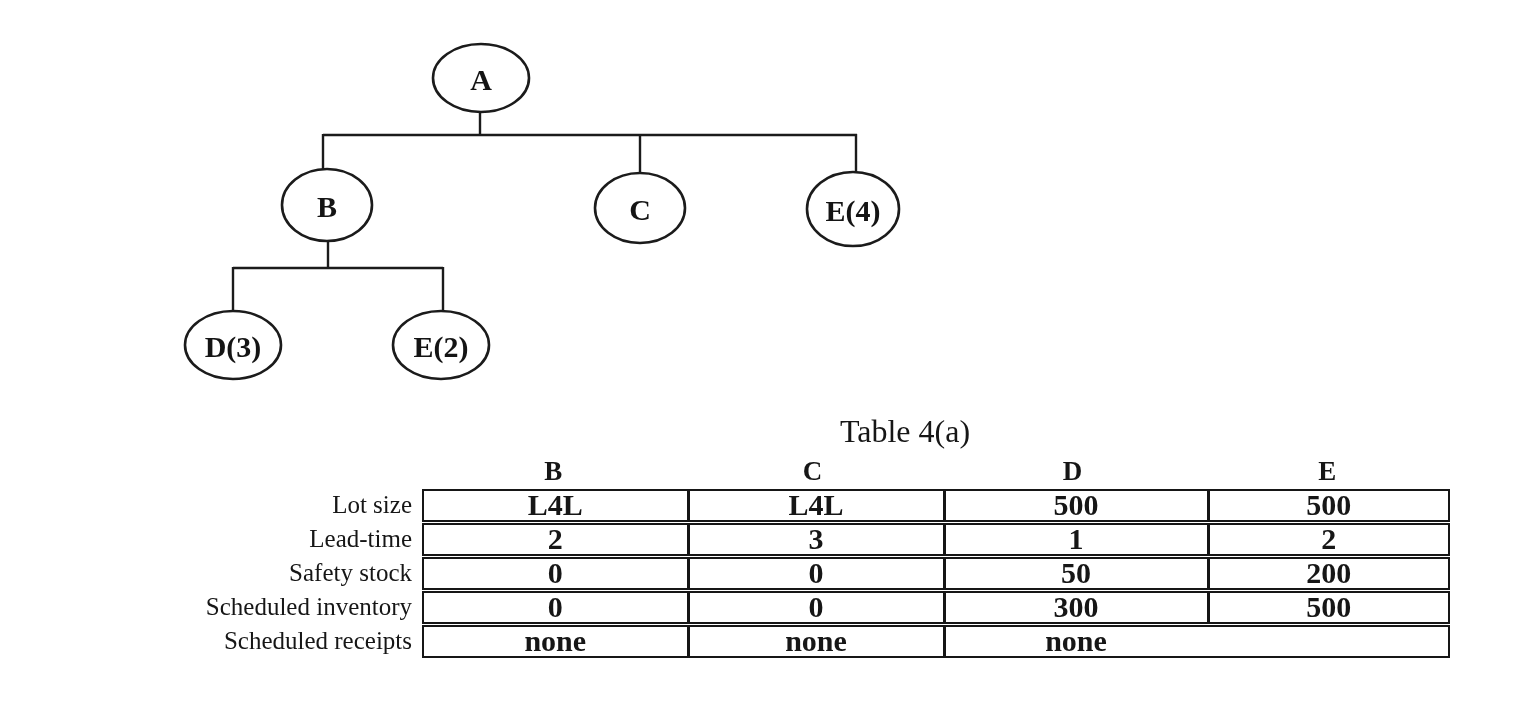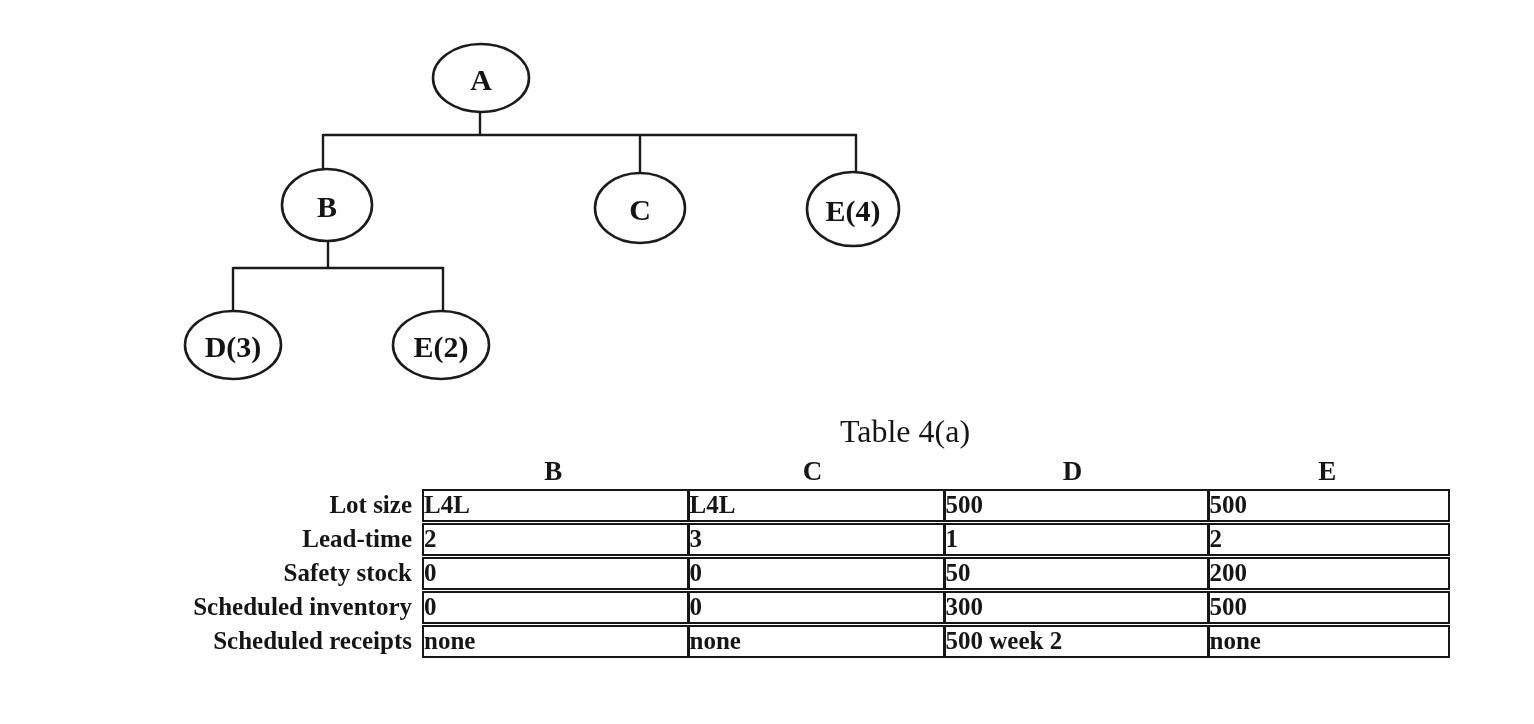--- a/index.html
+++ b/index.html
@@ -15,27 +15,27 @@
   .table-title { position:absolute; left:750px; top:413px; width:310px;
                  text-align:center; font-size:32px; font-weight:400; }
 
   .table-wrap { position:absolute; left:422px; top:456px; width:1028px; }
   .col-heads { display:grid; grid-template-columns:262.5px 256px 264px auto; height:33px; }
   .col-head { text-align:center; font-size:27px; font-weight:600; line-height:30px; }
 
   .t-row { display:grid; grid-template-columns:262.5px 256px 264px auto;
            border:2.5px solid #161616; height:33px; margin-bottom:1px;
            box-sizing:border-box; background:#ffffff; }
-  .t-cell { font-size:25px; font-weight:600; line-height:27px;
+  .t-cell { text-align:center; font-size:30px; font-weight:600; line-height:27px;
             box-sizing:border-box; overflow:hidden; }
   .t-cell + .t-cell { border-left:3px solid #161616; }
 
   .row-labels { position:absolute; left:60px; top:489px; width:352px; }
   .row-label { height:34px; line-height:32px; text-align:right;
-               font-size:25px; font-weight:700; white-space:nowrap; }
+               font-size:25px; font-weight:400; white-space:nowrap; }
 </style>
 </head>
 <body>
 
 <div class="canvas">
 
   <svg class="tree" width="1000" height="430" viewBox="0 0 1000 430">
 
     <line class="edge" x1="480" y1="112" x2="480" y2="136"></line>
     <line class="edge" x1="323" y1="135" x2="857" y2="135"></line>
@@ -104,18 +104,17 @@
     </div>
     <div class="t-row">
       <div class="t-cell">0</div>
       <div class="t-cell">0</div>
       <div class="t-cell">300</div>
       <div class="t-cell">500</div>
     </div>
     <div class="t-row">
       <div class="t-cell">none</div>
       <div class="t-cell">none</div>
-      <div class="t-cell">500 week 2</div>
       <div class="t-cell">none</div>
     </div>
   </div>
 
 </div>
 
 </body></html>

